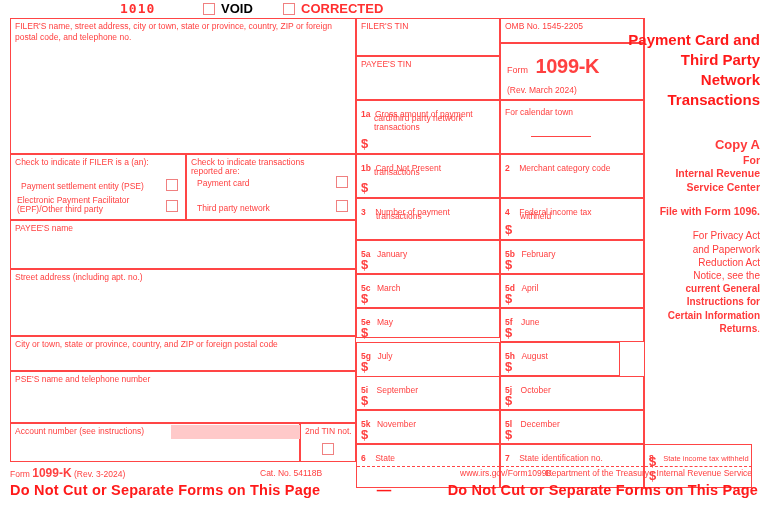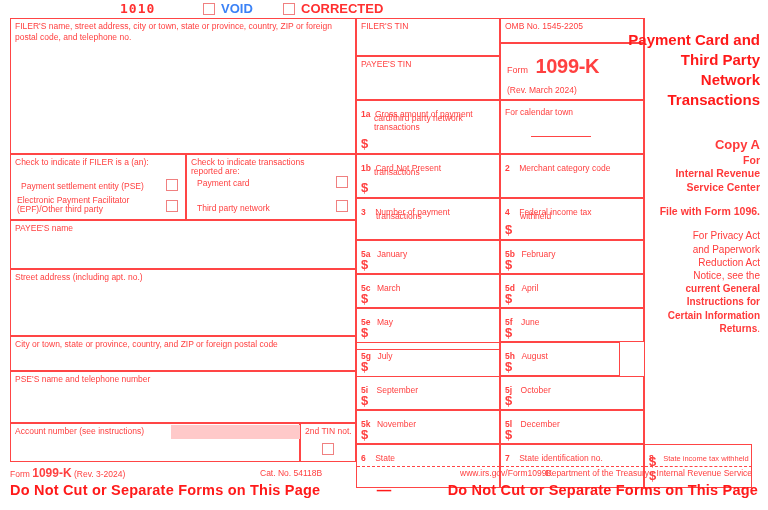--- a/index.html
+++ b/index.html
@@ -55,21 +55,21 @@
     left: 120px; top: 1px;
     font-family: "DejaVu Sans Mono", monospace;
     font-weight: bold;
     font-size: 13px;
     letter-spacing: 1px;
     color: #FF3030;
   }
   #void-box { position: absolute; left: 203px; top: 3px; }
   #void-label {
     position: absolute; left: 221px; top: 1px;
-    font-size: 13px; font-weight: bold; color: #3b82f6;
+    font-size: 13px; font-weight: bold; color: #000000;
   }
   #corr-box { position: absolute; left: 283px; top: 3px; }
   #corr-label {
     position: absolute; left: 301px; top: 1px;
     font-size: 13px; font-weight: bold; color: #FF3030;
   }
 
   
   #form-grid {
     position: absolute;
@@ -304,21 +304,21 @@
       <div class="abs dollar" style="left:4px; top:17px;">$</div>
     </div>
     <div class="cell" style="left:490px; top:256px; width:144px; height:34px;">
       <div class="abs" style="left:4px; top:2px;">
         <span class="fieldnum">5d</span>
         <span class="fieldlabel" style="margin-left:2px;">April</span>
       </div>
       <div class="abs dollar" style="left:4px; top:17px;">$</div>
     </div>
 
-    <div class="cell" style="left:346px; top:290px; width:144px; height:42px;">
+    <div class="cell" style="left:346px; top:290px; width:144px; height:30px;">
       <div class="abs" style="left:4px; top:2px;">
         <span class="fieldnum">5e</span>
         <span class="fieldlabel" style="margin-left:2px;">May</span>
       </div>
       <div class="abs dollar" style="left:4px; top:17px;">$</div>
     </div>
     <div class="cell" style="left:490px; top:290px; width:144px; height:34px;">
       <div class="abs" style="left:4px; top:2px;">
         <span class="fieldnum">5f</span>
         <span class="fieldlabel" style="margin-left:4px;">June</span>

